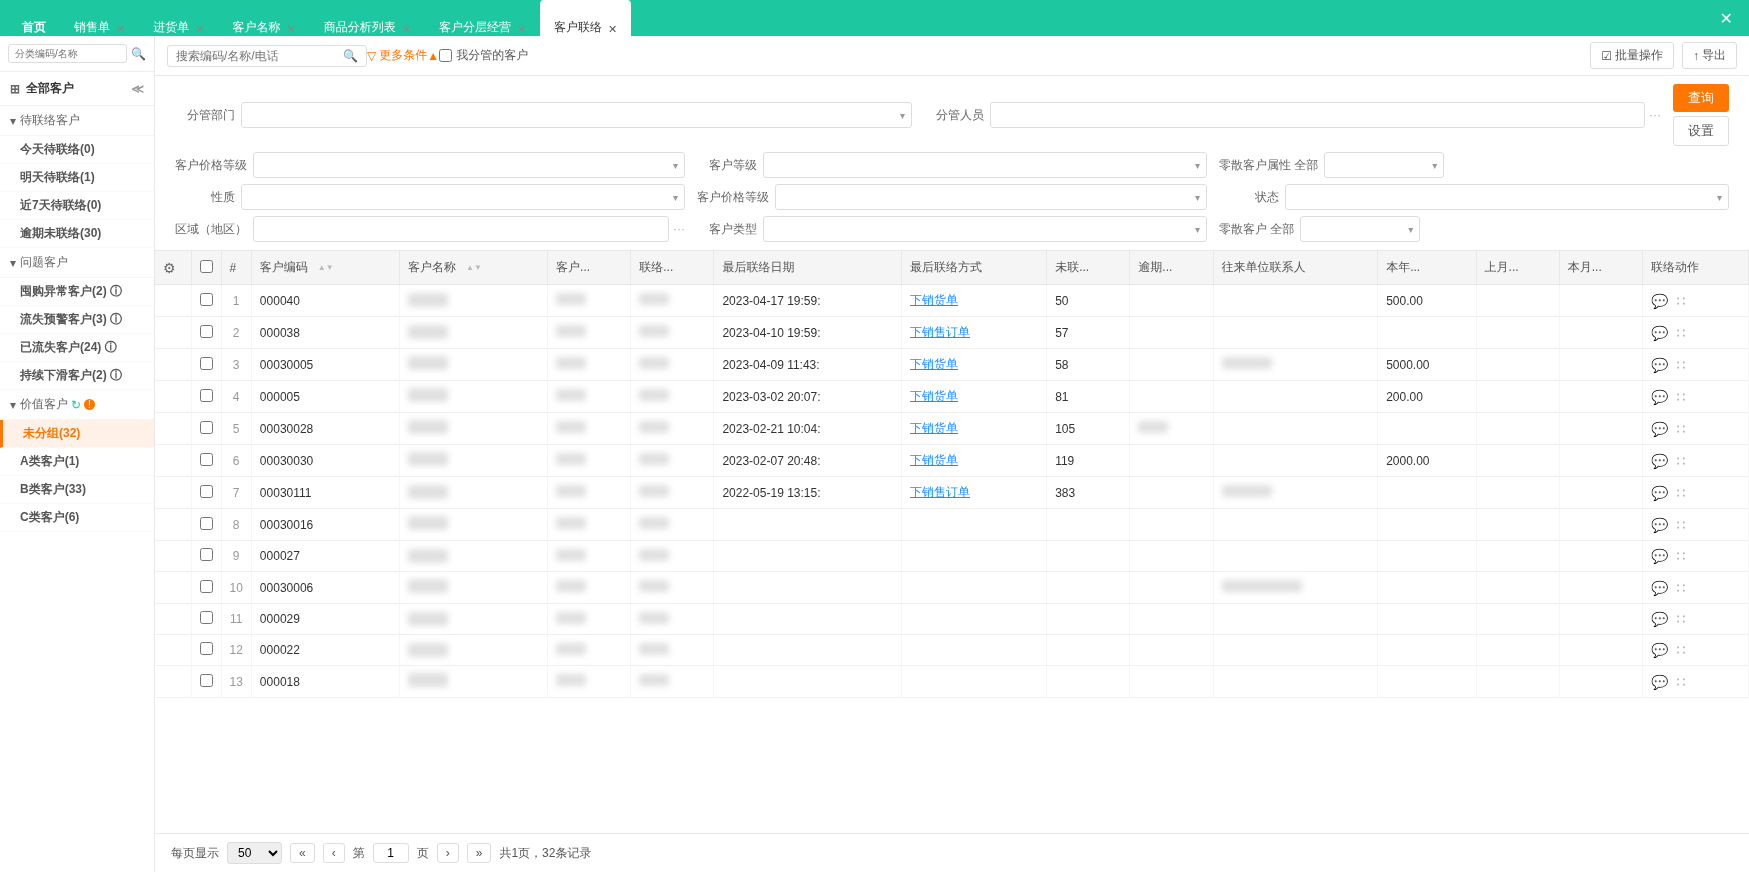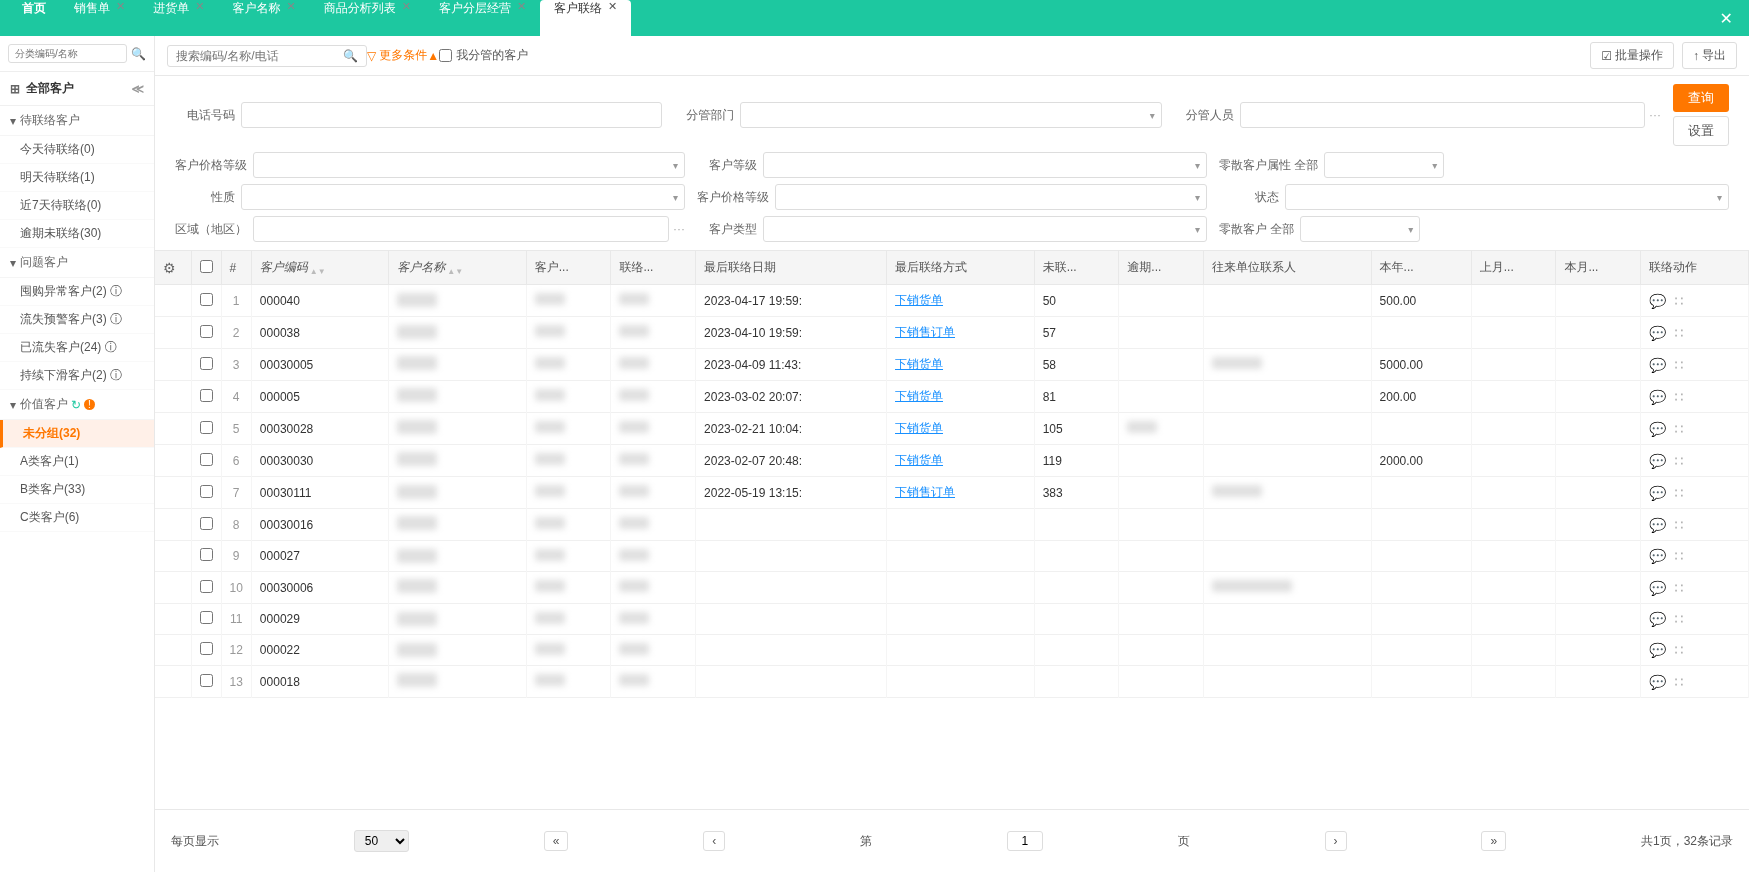--- a/index.html
+++ b/index.html
@@ -3,21 +3,21 @@
   <meta charset="utf-8">
   <style>
     * { box-sizing: border-box; margin: 0; padding: 0; font-family: 'Microsoft YaHei', Arial, sans-serif; font-size: 12px; }
     body { background: #f5f5f5; overflow: hidden; width: 1749px; height: 872px; }
 
     
     .top-nav {
       display: flex; align-items: center; background: #1dc8a0; height: 36px; padding: 0 8px;
     }
     .nav-tab {
-      display: flex; align-items: flex-start; padding: 0 14px; height: 36px; color: #fff;
+      display: flex; align-items: flex-end; padding: 0 14px; height: 36px; color: #fff;
       cursor: pointer; font-size: 13px; white-space: nowrap; position: relative;
     }
     .nav-tab.home { font-weight: bold; }
     .nav-tab.active { background: #fff; color: #333; border-radius: 4px 4px 0 0; }
     .nav-tab .close-x { margin-left: 6px; font-size: 11px; color: #888; cursor: pointer; }
     .nav-tab.active .close-x { color: #555; }
     .nav-close-btn { margin-left: auto; color: #fff; font-size: 16px; cursor: pointer; padding: 0 8px; }
 
     
     .main-layout { display: flex; height: calc(872px - 36px); }
@@ -36,20 +36,21 @@
 
     .sidebar-group-label {
       display: flex; align-items: center; padding: 6px 10px; color: #666; font-size: 12px;
       cursor: pointer; border-bottom: 1px solid #f5f5f5;
     }
     .sidebar-group-label .arrow { margin-right: 4px; }
 
     .sidebar-item {
       padding: 5px 10px 5px 20px; color: #555; cursor: pointer; font-size: 12px;
       border-bottom: 1px solid #f9f9f9;
+      font-weight: bold;
     }
     .sidebar-item.active { background: #fff0e8; color: #ff7700; font-weight: bold; border-left: 3px solid #ff7700; }
 
     
     .content-area { flex: 1; display: flex; flex-direction: column; overflow: hidden; }
 
     
     .filter-bar {
       background: #fff; border-bottom: 1px solid #e8e8e8; padding: 6px 12px;
       display: flex; align-items: center; gap: 0;
@@ -98,40 +99,40 @@
     tbody tr { border-bottom: 1px solid #f0f0f0; }
     tbody td { padding: 7px 8px; color: #333; border-right: 1px solid #f5f5f5; white-space: nowrap; }
     tbody td.link { color: #1890ff; cursor: pointer; text-decoration: underline; }
     .row-num { color: #999; text-align: center; }
     .checkbox-col { width: 30px; text-align: center; }
     .action-icons { display: flex; gap: 8px; align-items: center; }
     .action-icon { cursor: pointer; color: #aaa; font-size: 14px; }
 
     
     .pagination-bar {
-      display: flex; align-items: center; padding: 20px 16px; background: #fff;
-      border-top: 1px solid #e8e8e8; gap: 8px; justify-content: space-between;
+      display: flex; align-items: center; padding: 8px 16px; background: #fff;
+      border-top: 1px solid #e8e8e8; gap: 8px; justify-content: flex-start;
     }
     .pagination-bar span { color: #555; }
     .page-size-select {
       border: 1px solid #ddd; border-radius: 3px; padding: 2px 6px; font-size: 12px; outline: none;
     }
     .page-btn {
       border: 1px solid #ddd; background: #fff; border-radius: 3px; padding: 2px 8px;
       cursor: pointer; color: #555; font-size: 12px;
     }
     .page-btn:disabled { color: #ccc; cursor: not-allowed; }
     .page-input {
       border: 1px solid #ddd; border-radius: 3px; padding: 2px 4px; width: 36px;
       text-align: center; font-size: 12px; outline: none;
     }
     .blurred { filter: blur(3px); color: transparent; background: #e0e0e0; border-radius: 2px; display: inline-block; min-width: 40px; height: 14px; }
 
     
-    .col-sort { display: inline-flex; align-items: flex-end; gap: 2px; font-style: italic; }
+    .col-sort { display: inline-flex; align-items: center; gap: 10px; }
     .sort-arrows { display: flex; flex-direction: column; font-size: 8px; color: #bbb; }
 
     
     .settings-icon { color: #666; cursor: pointer; font-size: 14px; }
     input[type=checkbox] { width: 13px; height: 13px; cursor: pointer; }
 
     
     .badge { background: #ff4d4f; color: #fff; border-radius: 8px; font-size: 10px; padding: 0 4px; margin-left: 3px; }
     .badge-orange { background: #ff7700; }
 
@@ -243,24 +244,20 @@
         <button class="btn-export">
           <span>↑</span>
           <span>导出</span>
         </button>
       </div>
     </div>
 
     <div class="ext-filter">
 
       <div class="ext-filter-row">
-        <div class="filter-field">
-          <label>电话号码</label>
-          <input type="text" placeholder="" style="">
-        </div>
         <div class="filter-field">
           <label>分管部门</label>
           <div class="filter-select-box">
             <span class="placeholder"></span>
             <span class="arrow-down">▾</span>
           </div>
         </div>
         <div class="filter-field">
           <label>分管人员</label>
           <div style="display:flex;align-items:center;flex:1;gap:4px;">

